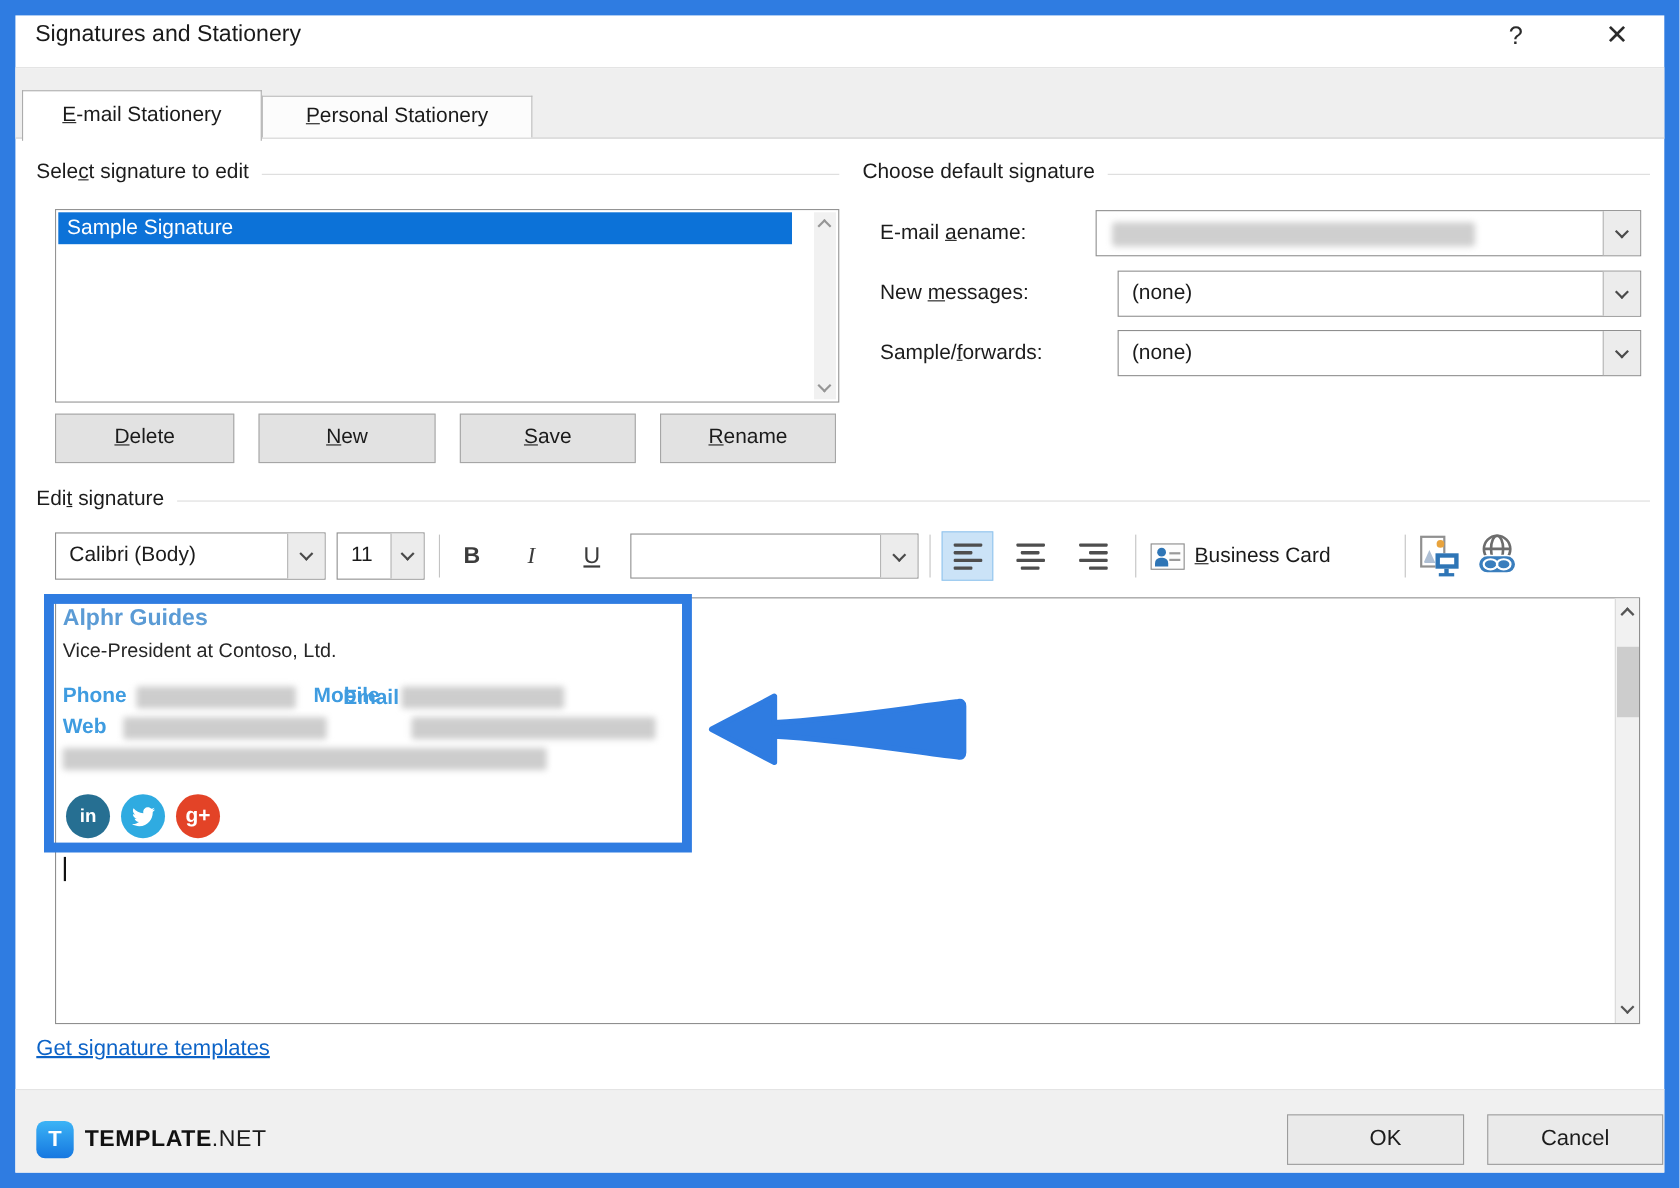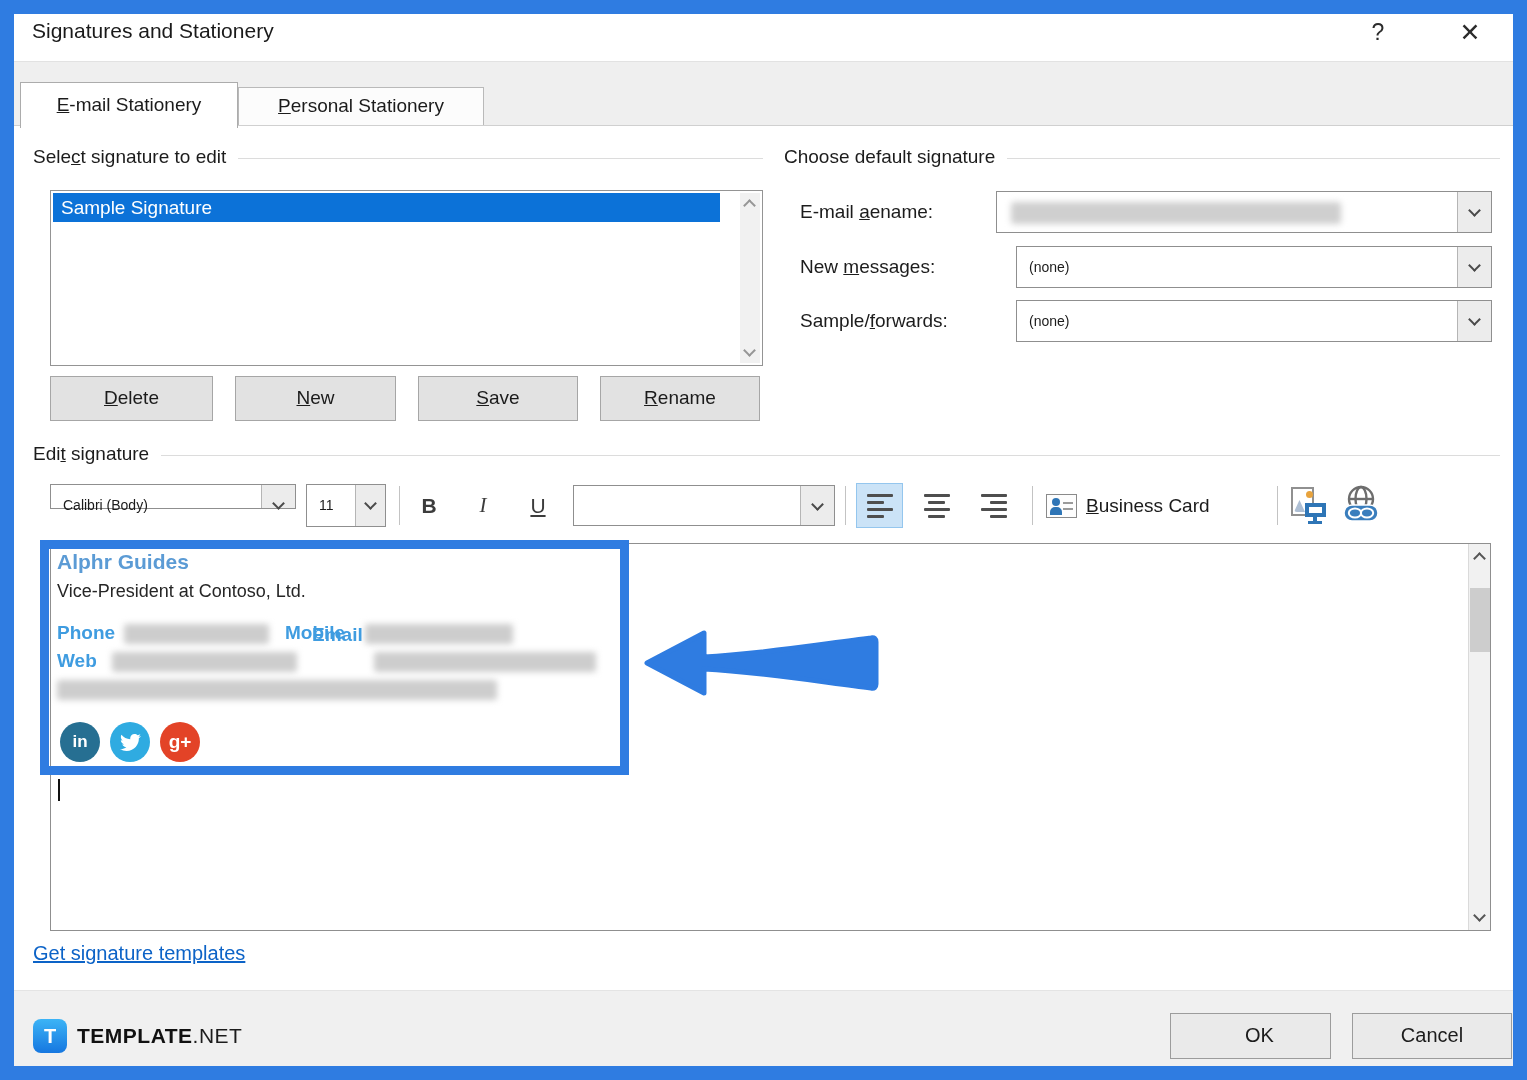--- a/index.html
+++ b/index.html
@@ -30,21 +30,21 @@
   .chev.up { transform:rotate(-135deg); }
   .chev.gray { border-color:#969696; }
   .sb-top { position:absolute; top:8px; left:5px; }
   .sb-bot { position:absolute; bottom:8px; left:5px; }
 
   .btn { height:45px; background:#e2e2e2; border:1px solid #a6a6a6; font-size:19px; text-align:center; line-height:42px; color:#1b1b1b; }
   .fbtn { height:46px; background:#eaeaea; border:1px solid #9c9c9c; font-size:20px; text-align:center; line-height:43px; }
 
   .field-label { font-size:19px; line-height:42px; color:#1c1c1c; }
   .combo { border:1px solid #8f8f8f; background:#fff; }
-  .combo .val { position:absolute; left:12px; top:0; line-height:40px; font-size:14px; color:#1b1b1b; }
+  .combo .val { position:absolute; left:12px; top:0; line-height:40px; font-size:19px; color:#1b1b1b; }
   .combo-btn { position:absolute; right:0; top:0; bottom:0; width:34px; background:#ececec; border-left:1px solid #b5b5b5; text-align:center; }
   .combo-btn .chev { margin-top:14px; }
   .blurbox { background:#cfcfcf; border-radius:3px; filter:blur(3px); }
 
   .tsep { width:1px; height:39px; background:#c3c3c3; }
   .fmt { font-size:21px; color:#3c3c3c; text-align:center; line-height:39px; }
   .alignbtn { width:47px; height:45px; display:flex; align-items:center; justify-content:center; }
   .alignbtn.sel { background:#cbe3f7; border:1px solid #94c6ee; }
   .bars { width:26px; display:flex; flex-direction:column; gap:4px; }
   .bars i { display:block; height:3px; background:#4e4e4e; border-radius:1px; }
@@ -152,21 +152,21 @@
   <div class="abs combo" style="left:1016px;top:300px;width:476px;height:42px;">
     <span class="val">(none)</span>
     <div class="combo-btn"><span class="chev"></span></div>
   </div>
 
   <div class="abs group-label" style="left:33px;top:443px;width:1467px;">
     <span><span>Edi</span><u>t</u><span> signature</span></span>
     <span class="gline"></span>
   </div>
 
-  <div class="abs combo" style="left:50px;top:484px;width:246px;height:25px;text-align:right;">
+  <div class="abs combo" style="left:50px;top:484px;width:246px;height:43px;text-align:right;">
     <span class="val">Calibri (Body)</span>
     <div class="combo-btn"><span class="chev"></span></div>
   </div>
   <div class="abs combo" style="left:306px;top:484px;width:80px;height:43px;">
     <span class="val">11</span>
     <div class="combo-btn" style="width:30px;"><span class="chev"></span></div>
   </div>
   <div class="abs tsep" style="left:399px;top:486px;"></div>
   <div class="abs fmt" style="left:407px;top:486px;width:44px;font-weight:bold;">B</div>
   <div class="abs fmt" style="left:461px;top:486px;width:44px;font-style:italic;font-family:'Liberation Serif',serif;">I</div>

